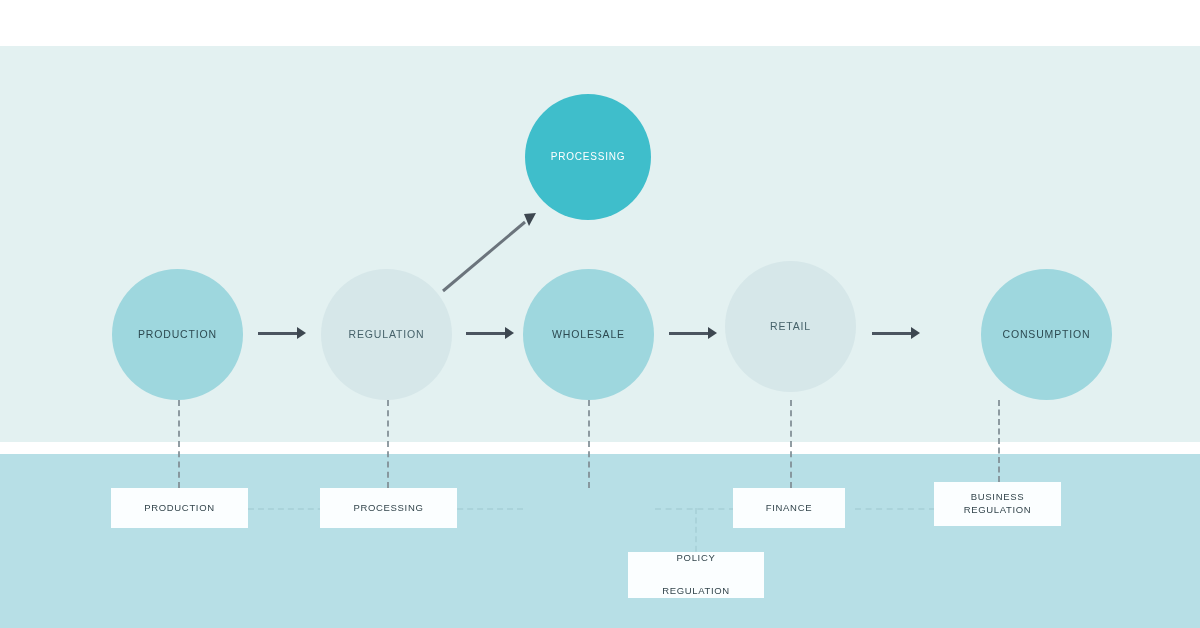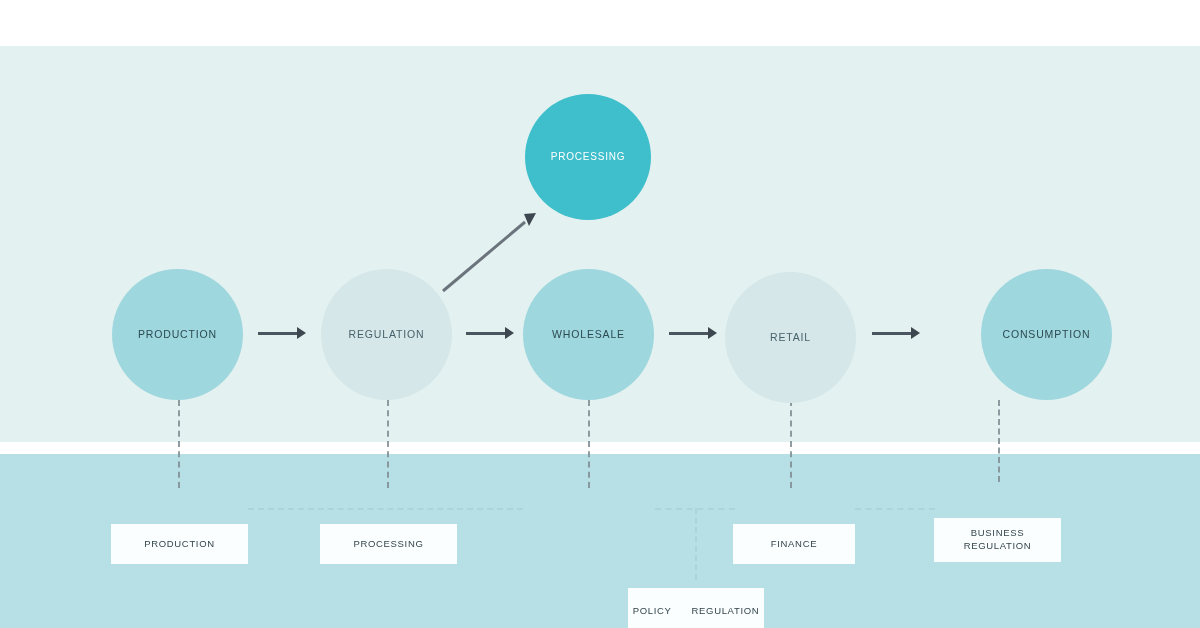--- a/index.html
+++ b/index.html
@@ -147,21 +147,20 @@
     display: flex;
     align-items: center;
     justify-content: center;
     text-align: center;
     color: #33454c;
     font-size: 9.5px;
     letter-spacing: 0.07em;
     line-height: 1.35;
     box-sizing: border-box;
     padding: 3px 4px;
-    margin-top: 36px;
   }
 </style>
 </head>
 <body>
 
 <div id="stage">
 
   <div class="band band-top"></div>
   <div class="band band-chain"></div>
   <div class="band band-gap"></div>
@@ -213,44 +212,44 @@
   </div>
 
   <div class="node size-main tone-pale" style="left:321px; top:269px;">
     <span class="node-label">REGULATION</span>
   </div>
 
   <div class="node size-main tone-mid" style="left:523px; top:269px;">
     <span class="node-label">WHOLESALE</span>
   </div>
 
-  <div class="node size-main tone-pale" style="left:725px; top:272px;">
+  <div class="node size-main tone-pale" style="left:725px; top:261px;">
     <span class="node-label">RETAIL</span>
   </div>
 
   <div class="node size-main tone-mid" style="left:981px; top:269px;">
     <span class="node-label">CONSUMPTION</span>
   </div>
 
   <div class="sbox" style="left:111px; top:488px; width:137px; height:40px;">
     <span>PRODUCTION</span>
   </div>
 
   <div class="sbox" style="left:320px; top:488px; width:137px; height:40px;">
     <span>PROCESSING</span>
   </div>
 
 
-  <div class="sbox" style="left:733px; top:488px; width:122px; height:40px;">
+  <div class="sbox" style="left:733px; top:488px; width:112px; height:40px;">
     <span>FINANCE</span>
   </div>
 
   <div class="sbox" style="left:934px; top:482px; width:127px; height:44px; flex-direction:column;">
     <span>BUSINESS</span>
     <span>REGULATION</span>
   </div>
 
-  <div class="sbox" style="left:628px; top:552px; width:136px; height:46px; flex-direction:row;gap:20px;">
+  <div class="sbox" style="left:628px; top:552px; width:136px; height:46px; flex-direction:column;gap:20px;">
     <span>POLICY</span>
     <span>REGULATION</span>
   </div>
 
 </div>
 
 </body></html>

